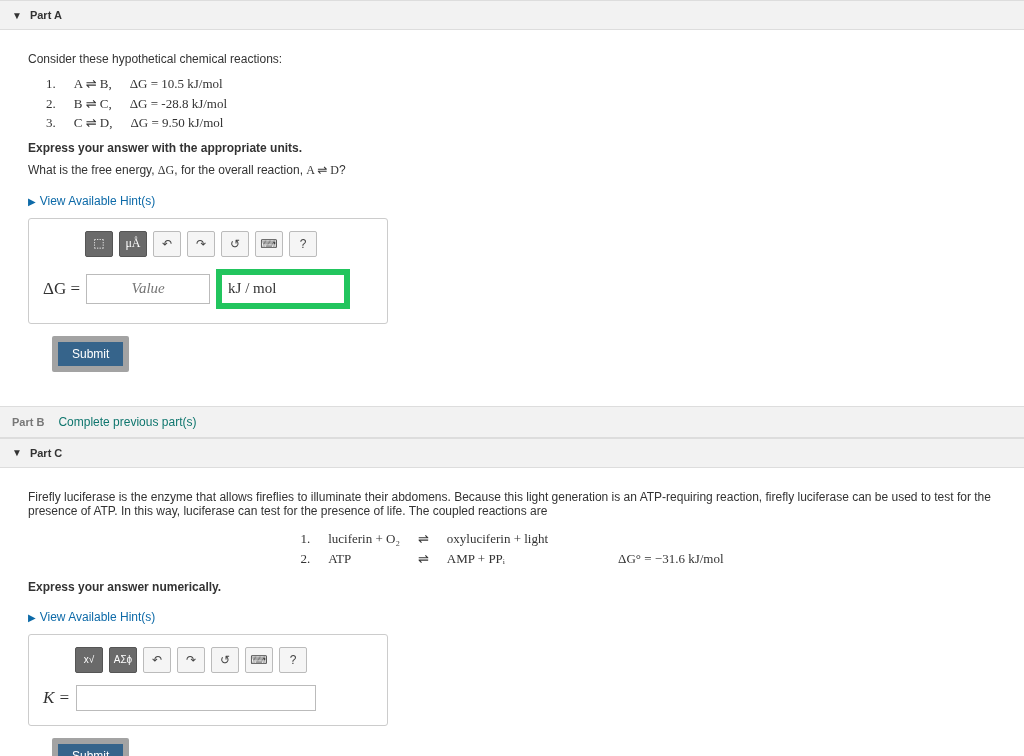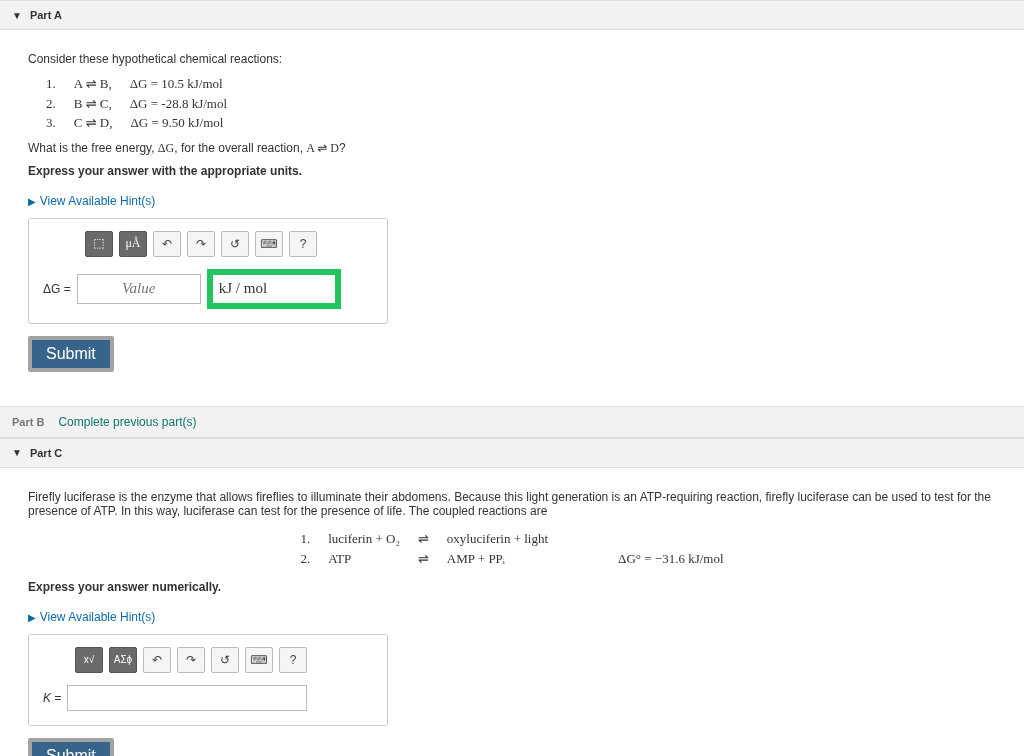--- a/index.html
+++ b/index.html
@@ -87,22 +87,22 @@
     background: #6a6a6a;
     color: #fff;
     border-color: #555;
   }
   .input-row {
     display: flex;
     align-items: center;
     gap: 6px;
   }
   .input-row .lhs {
-    font-family: Liberation Sans, sans-serif;
-    font-size: 12px;
+    font-family: Liberation Serif, serif;
+    font-size: 17px;
   }
   .val-input {
     width: 110px;
     height: 28px;
     border: 1px solid #bbb;
     font-family: Georgia, serif;
     font-style: italic;
     color: #888;
     padding: 0 6px;
     font-size: 15px;
@@ -119,26 +119,27 @@
   }
   .plain-input {
     width: 230px;
     height: 24px;
     border: 1px solid #bbb;
     padding: 0 4px;
   }
   .submit-btn {
     background: #36648b;
     color: #fff;
-    border: 4px solid #a3a3a3;
+    border: 6px solid #a3a3a3;
     padding: 5px 14px;
-    font-size: 16px;
+    font-size: 12px;
     margin-top: 12px;
     cursor: pointer;
     border-radius: 2px;
+    margin-left: 24px;
   }
   .eq-table {
     margin: 10px auto 10px auto;
     font-family: Georgia, serif;
     font-size: 13px;
   }
   .eq-table td { padding: 1px 8px; }
   .glyph {
     font-family: Georgia, 'Times New Roman', serif;
   }
@@ -169,25 +170,25 @@
       <span>B ⇌ C,</span>
       <span>ΔG = -28.8 kJ/mol</span>
     </div>
     <div class="row">
       <span>3.</span>
       <span>C ⇌ D,</span>
       <span>ΔG = 9.50 kJ/mol</span>
     </div>
   </div>
 
+  <div class="question-line bold">Express your answer with the appropriate units.</div>
+
   <div class="question-line">
     <span>What is the free energy, </span><span class="serif">ΔG</span><span>, for the overall reaction, </span><span class="serif">A ⇌ D</span><span>?</span>
   </div>
-
-  <div class="question-line bold">Express your answer with the appropriate units.</div>
 
   <div class="hint-link">
     <span class="tri">▶</span><span>View Available Hint(s)</span>
   </div>
 
   <div class="answer-box">
     <div class="toolbar">
       <div class="tool-btn dark">
           <span class="glyph">⬚</span>
         </div>

